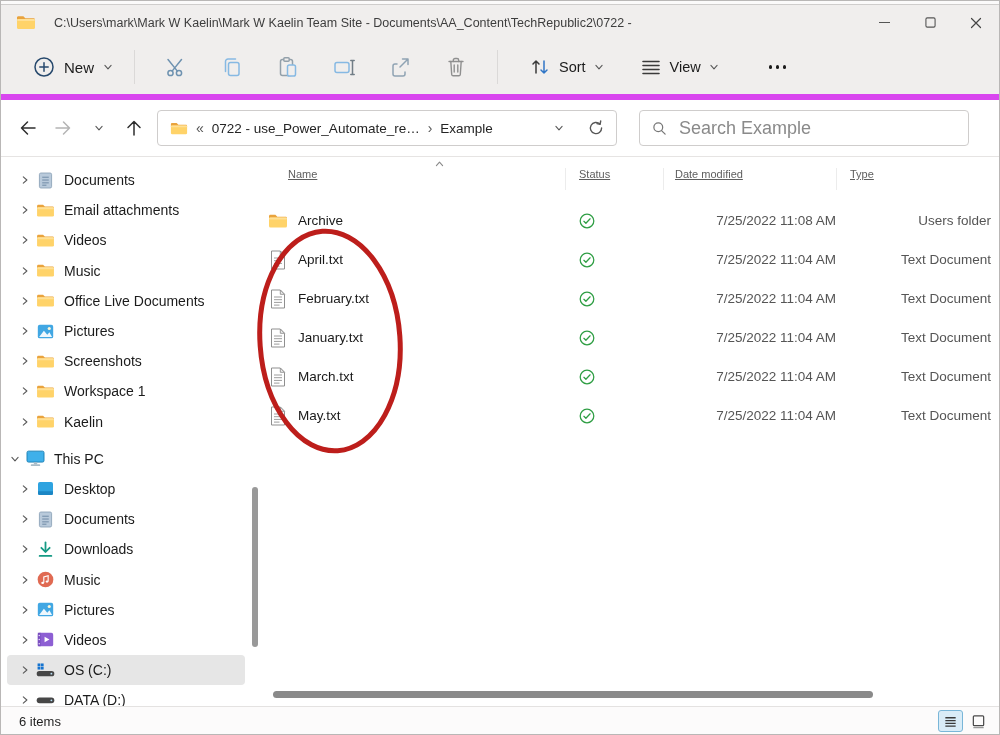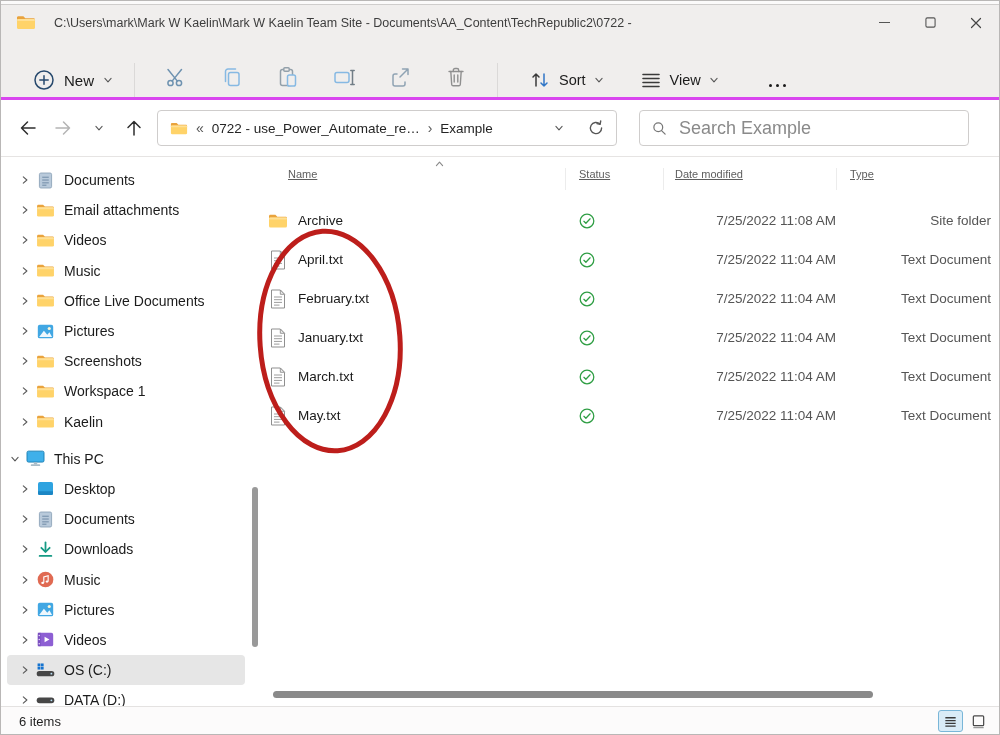--- a/index.html
+++ b/index.html
@@ -9,21 +9,21 @@
 
   
   .edge-strip { height:4px; background:#fbfafa; border-bottom:1px solid #cfcdcc; }
   .titlebar { height:35px; background:#f0eeed; display:flex; align-items:center; padding-left:12px; }
   .title-text { margin-left:9px; font-size:12.5px; color:#3d3d3d; flex:1; white-space:nowrap; overflow:hidden; }
   .win-controls { display:flex; height:100%; }
   .wbtn { width:46px; height:100%; display:flex; align-items:center; justify-content:center; color:#444; }
   .min-glyph { width:11px; height:1.2px; background:#555; display:block; }
 
   
-  .toolbar { height:60px; background:#f0eeed; display:flex; align-items:flex-end; border-bottom:3px solid #d946ef; }
+  .toolbar { height:60px; background:#f0eeed; display:flex; align-items:center; border-bottom:6px solid #d946ef; }
   .tb-new { display:flex; align-items:center; margin-left:24px; gap:9px; padding:6px 8px; border-radius:4px; }
   .tb-new-label { font-size:15px; color:#1b1b1b; }
   .tb-sep { width:1px; height:34px; background:#dbd9d8; margin:0 13px; }
   .tbtn { width:48px; height:40px; display:flex; align-items:center; justify-content:center; border-radius:4px; margin:0 4px; }
   .tb-drop { display:flex; align-items:center; gap:8px; padding:6px 10px; border-radius:4px; margin:0 8px; }
   .tb-drop-label { font-size:14.5px; color:#1b1b1b; }
   .dots { display:flex; gap:4px; margin-left:22px; padding:10px; }
   .dots i { width:3.2px; height:3.2px; border-radius:50%; background:#1b1b1b; display:block; }
 
   
@@ -652,21 +652,21 @@
               </svg>
             </span>
           <span class="flabel">Archive</span>
         </span>
         <span class="fstatus">
             <svg width="16" height="16" viewBox="0 0 16 16">
               <use href="#i-check"></use>
             </svg>
           </span>
         <span class="fdate">7/25/2022 11:08 AM</span>
-        <span class="ftype">Site folder</span>
+        <span class="ftype">Users folder</span>
       </div>
       <div class="frow">
         <span class="fname">
           <span class="f-ic">
               <svg width="16" height="20" viewBox="0 0 16 20">
                 <use href="#i-txt"></use>
               </svg>
             </span>
           <span class="flabel">April.txt</span>
         </span>

